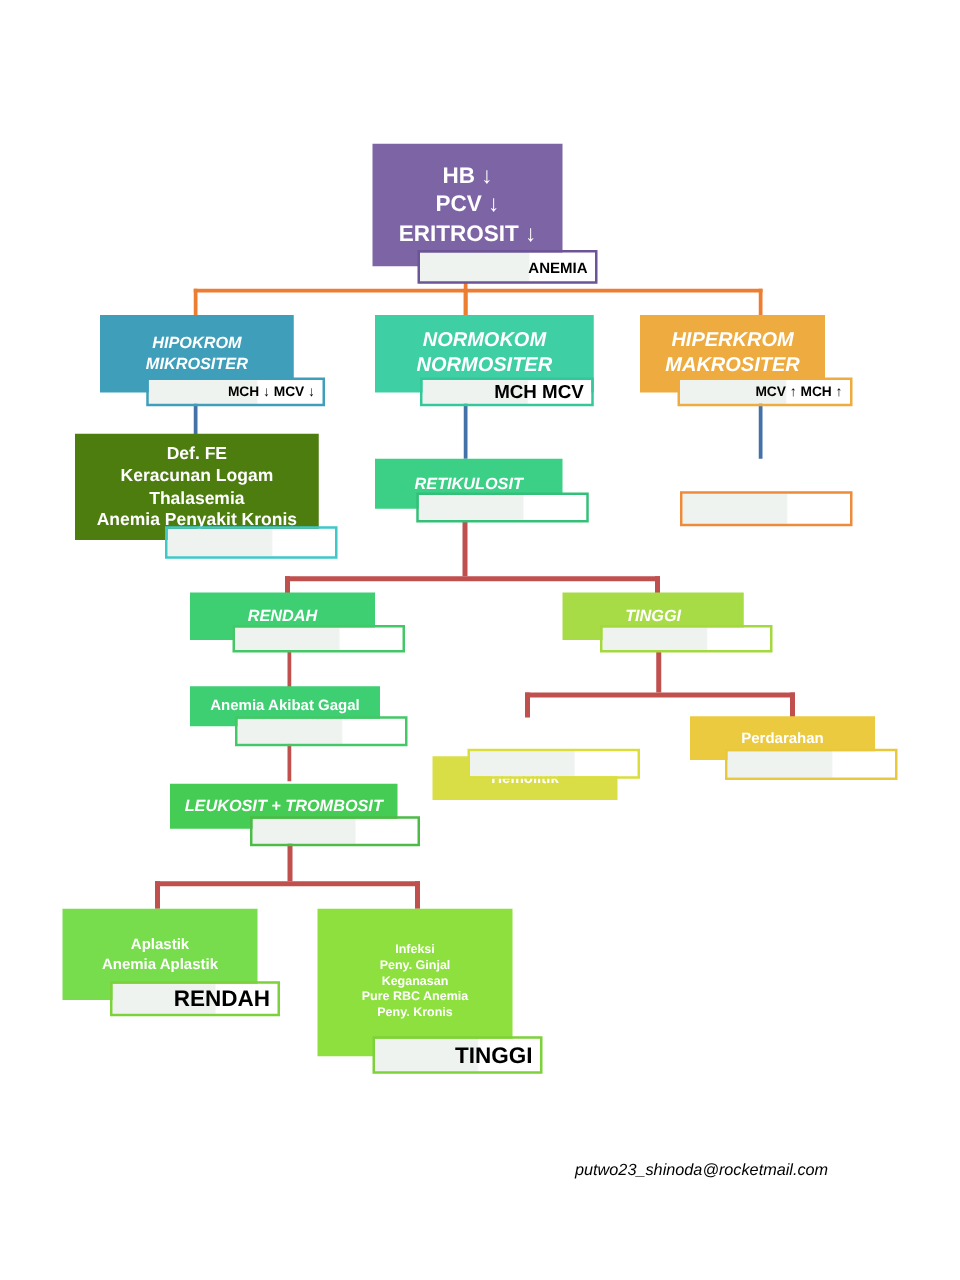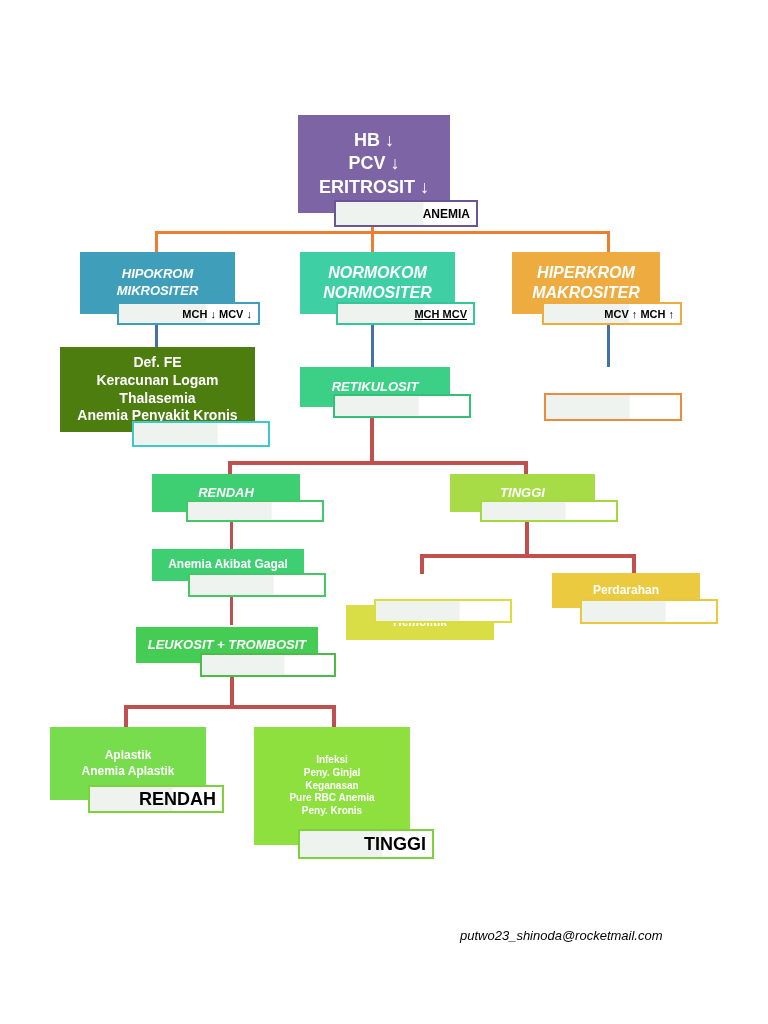--- a/index.html
+++ b/index.html
@@ -108,25 +108,25 @@
   <div class="node" style="left:298px;top:115px;width:180px;height:112px;">
     <div class="panel st-bold" style="width:152px;height:98px;background:#7c64a5;font-size:18px;">
       <span class="ln">HB ↓</span>
       <span class="ln">PCV ↓</span>
       <span class="ln">ERITROSIT ↓</span>
     </div>
     <div class="callout" style="left:36px;top:85px;width:144px;height:27px;border:2px solid #6b5596;font-size:12px;">ANEMIA</div>
   </div>
 
   <div class="node" style="left:300px;top:252px;width:175px;height:72px;">
-    <div class="panel st-italic" style="width:155px;height:62px;background:#3ecfa5;font-size:16px;">
+    <div class="panel st-italic" style="width:175px;height:62px;background:#3ecfa5;font-size:16px;">
       <span class="ln">NORMOKOM</span>
       <span class="ln">NORMOSITER</span>
     </div>
-    <div class="callout" style="left:36px;top:50px;width:139px;height:23px;border:2px solid #34c79a;font-size:11px;text-decoration:underline;">MCH MCV</div>
+    <div class="callout" style="left:36px;top:50px;width:139px;height:23px;border:2px solid #34c79a;font-size:15px;">MCH MCV</div>
   </div>
 
   <div class="node" style="left:512px;top:252px;width:170px;height:72px;">
     <div class="panel st-italic" style="width:148px;height:62px;background:#eeab3f;font-size:16px;">
       <span class="ln">HIPERKROM</span>
       <span class="ln">MAKROSITER</span>
     </div>
     <div class="callout" style="left:30px;top:50px;width:140px;height:23px;border:2px solid #eeab3f;font-size:11px;">MCV ↑ MCH ↑</div>
   </div>
 

